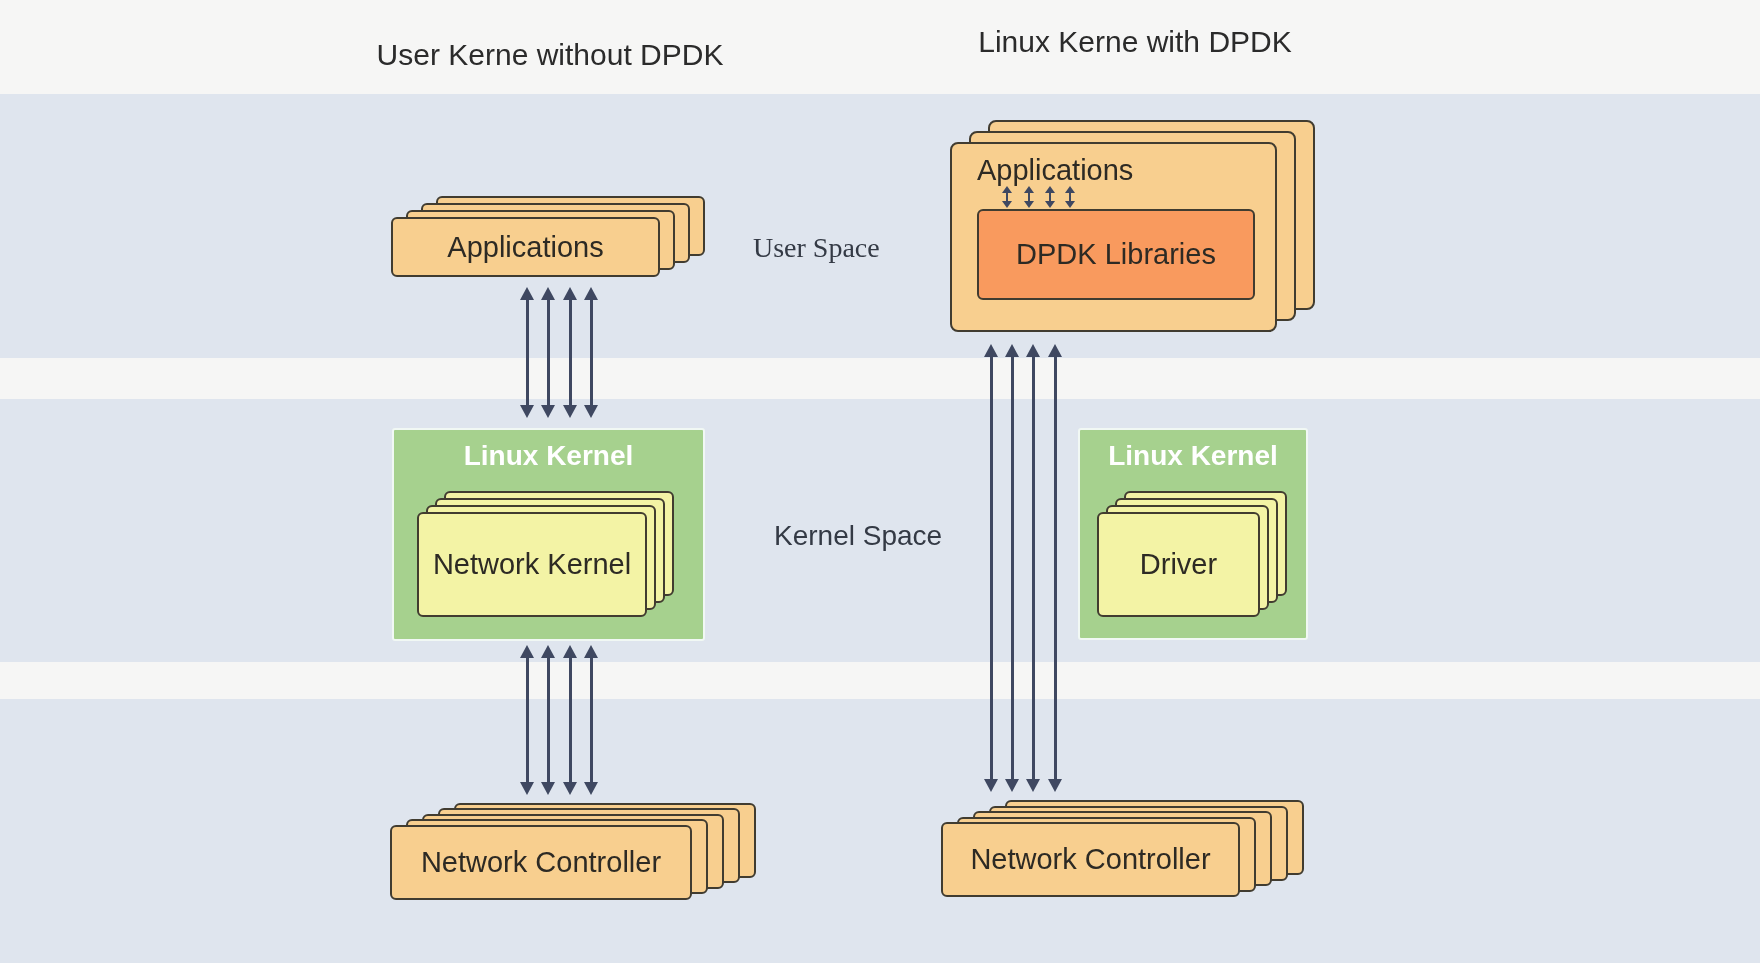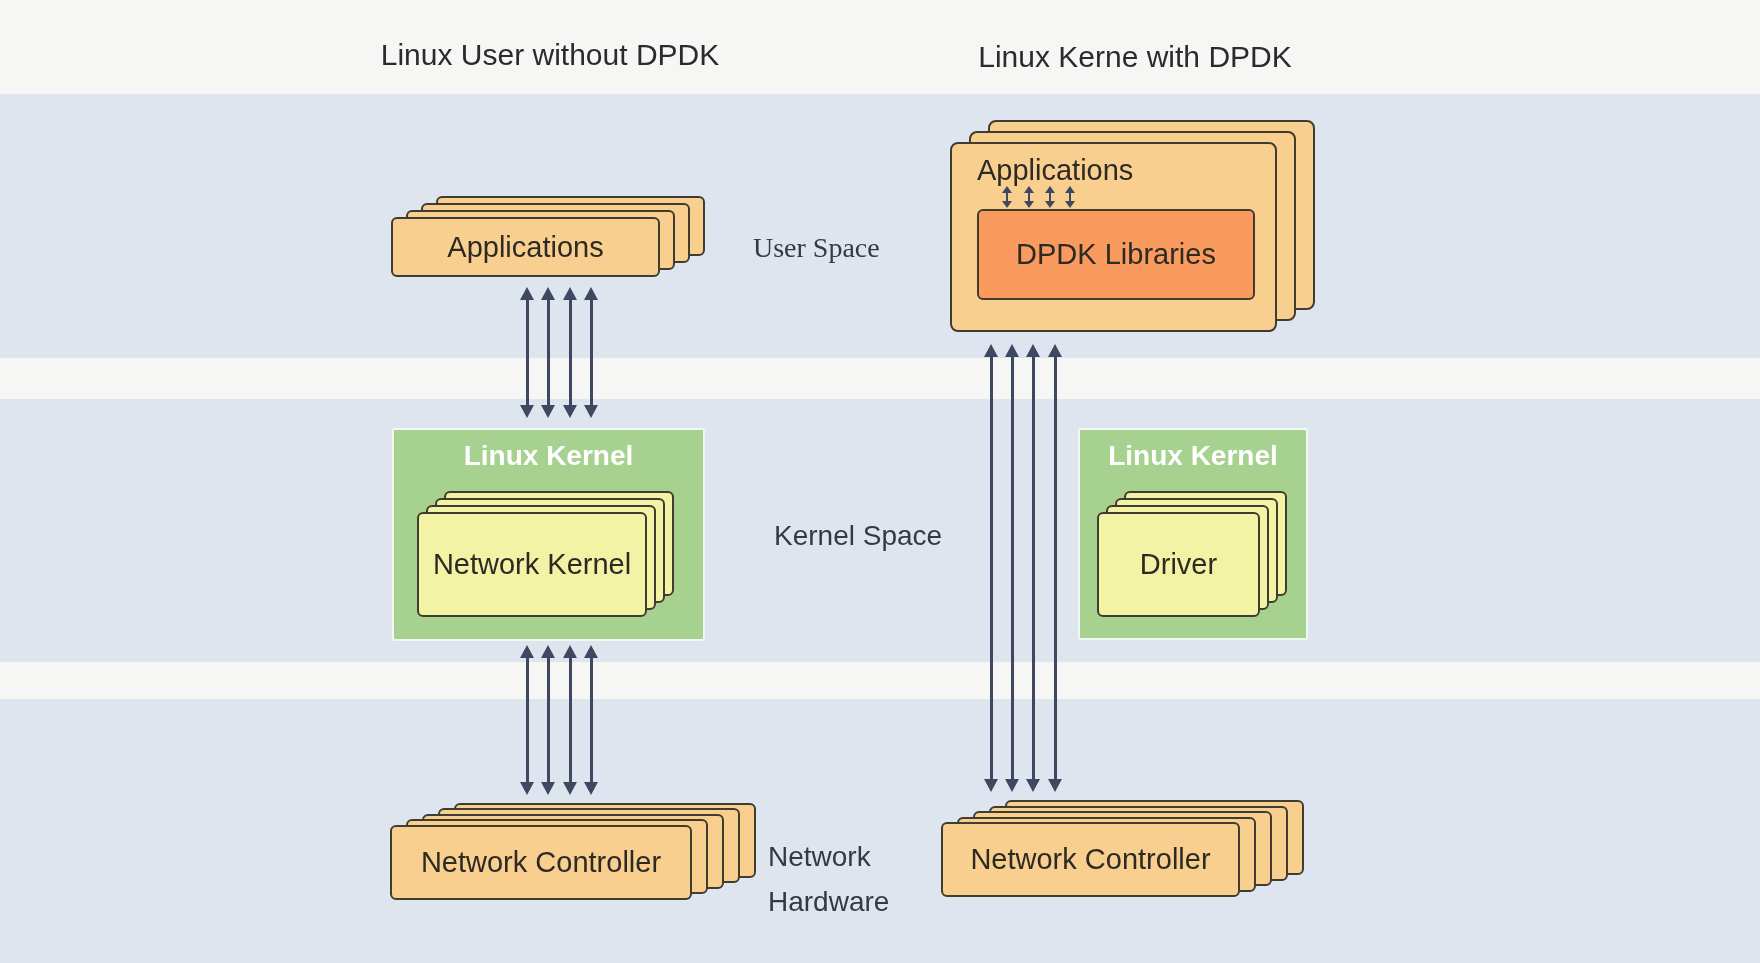--- a/index.html
+++ b/index.html
@@ -78,27 +78,25 @@
 
 <div class="stage">
 
   <div class="band light" style="top:0;height:94px;"></div>
   <div class="band blue" style="top:94px;height:264px;"></div>
   <div class="band light" style="top:358px;height:41px;"></div>
   <div class="band blue" style="top:399px;height:263px;"></div>
   <div class="band light" style="top:662px;height:37px;"></div>
   <div class="band blue" style="top:699px;height:264px;"></div>
 
-  <div class="diagram-title" style="left:330px;top:38px;">Linux User without DPDK</div>
-  <div class="diagram-title" style="left:915px;top:40px;">Linux Kerne with DPDK</div>
+  <div class="diagram-title" style="left:330px;top:38px;">User Kerne without DPDK</div>
+  <div class="diagram-title" style="left:915px;top:25px;">Linux Kerne with DPDK</div>
 
   <div class="side-label" style="left:753px;top:225px;font-family:Liberation Serif, serif;">User Space</div>
   <div class="side-label" style="left:766px;top:513px;margin-left:8px;">Kernel Space</div>
-  <div class="side-label" style="left:768px;top:834px;width:160px;">Network
-Hardware</div>
 
   <div>
     <div class="card orange" style="left:436px;top:196px;width:269px;height:60px;"></div>
     <div class="card orange" style="left:421px;top:203px;width:269px;height:60px;"></div>
     <div class="card orange" style="left:406px;top:210px;width:269px;height:60px;"></div>
     <div class="card orange" style="left:391px;top:217px;width:269px;height:60px;">
       <div class="card-label">Applications</div>
     </div>
   </div>
 

